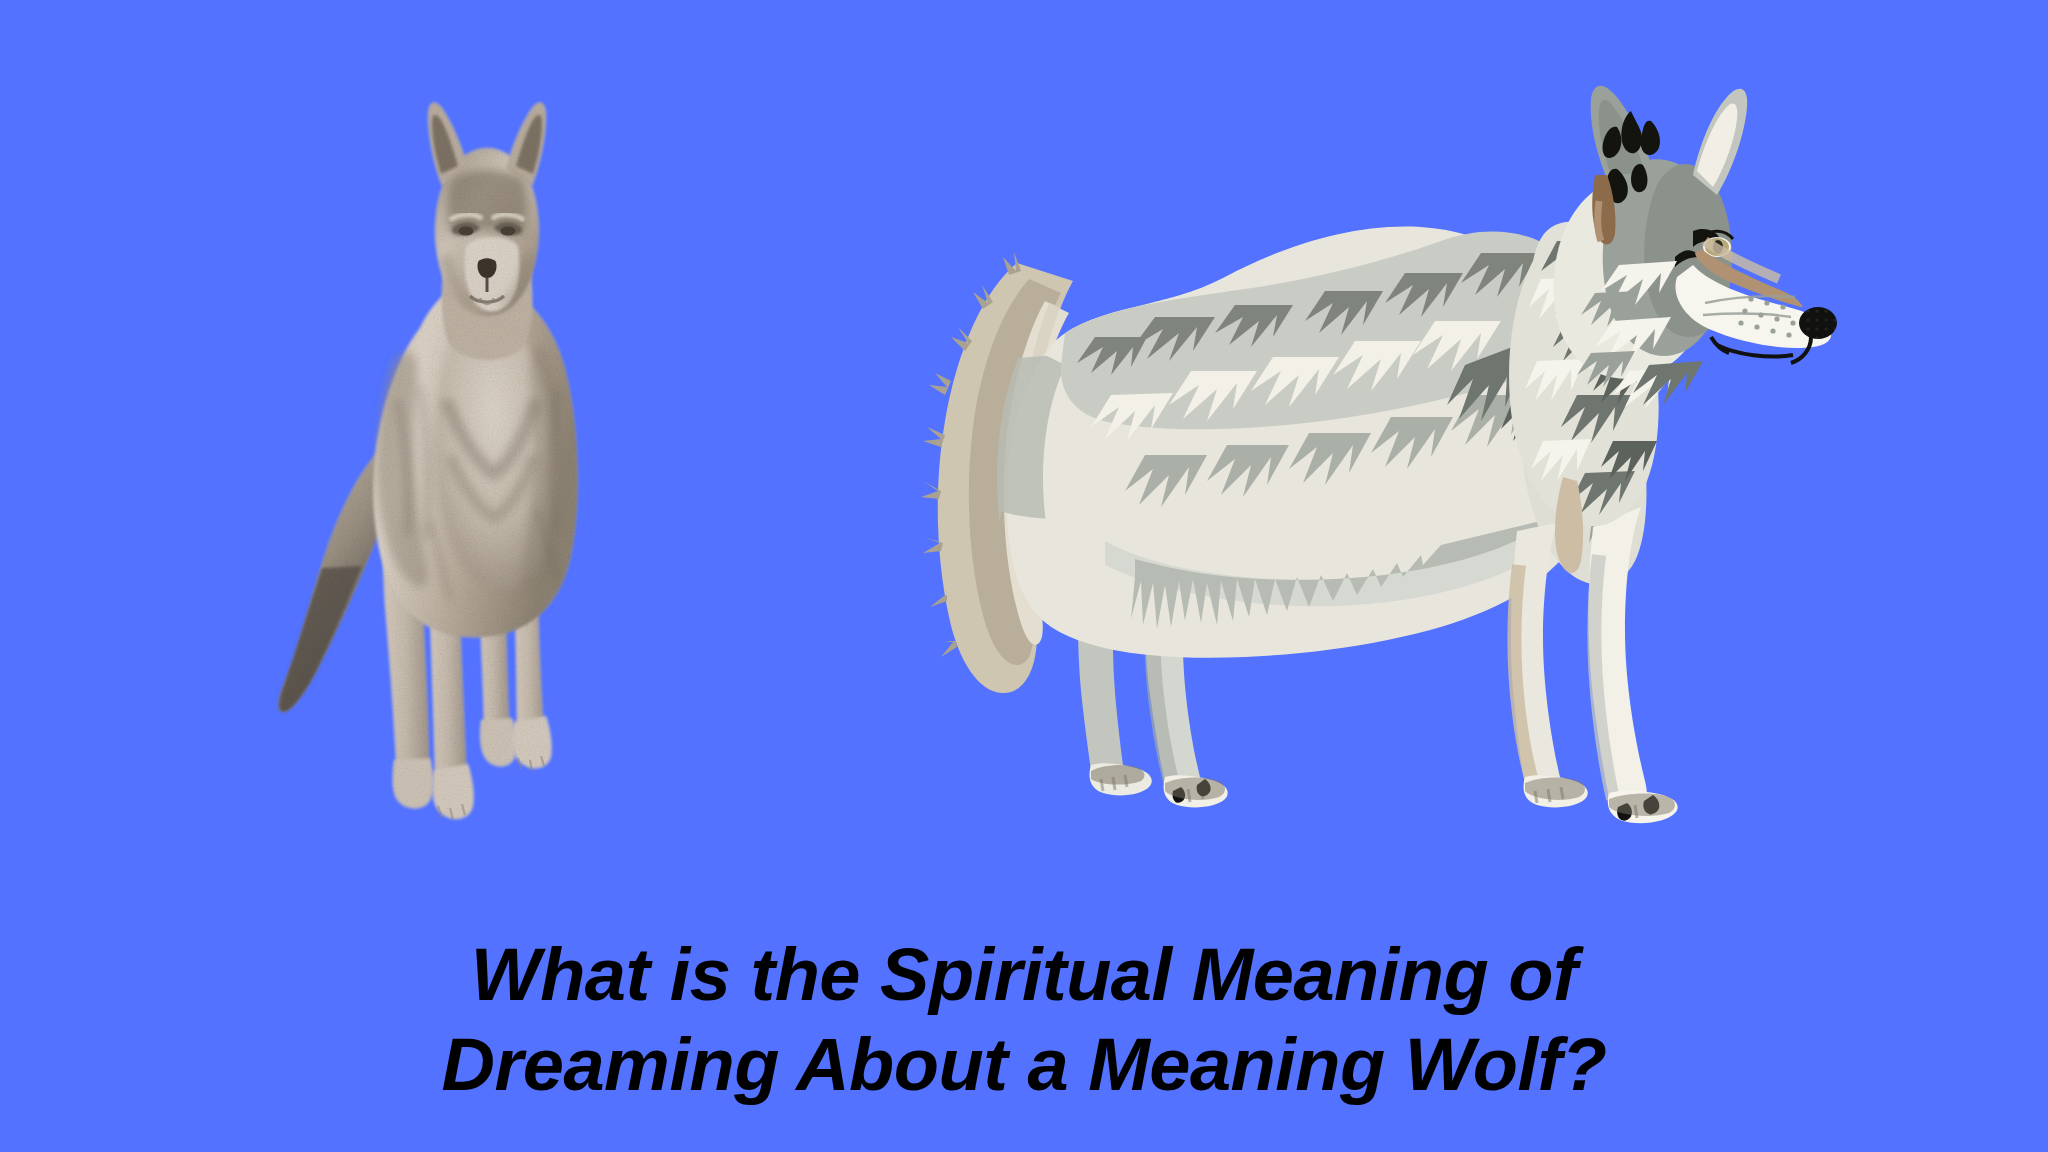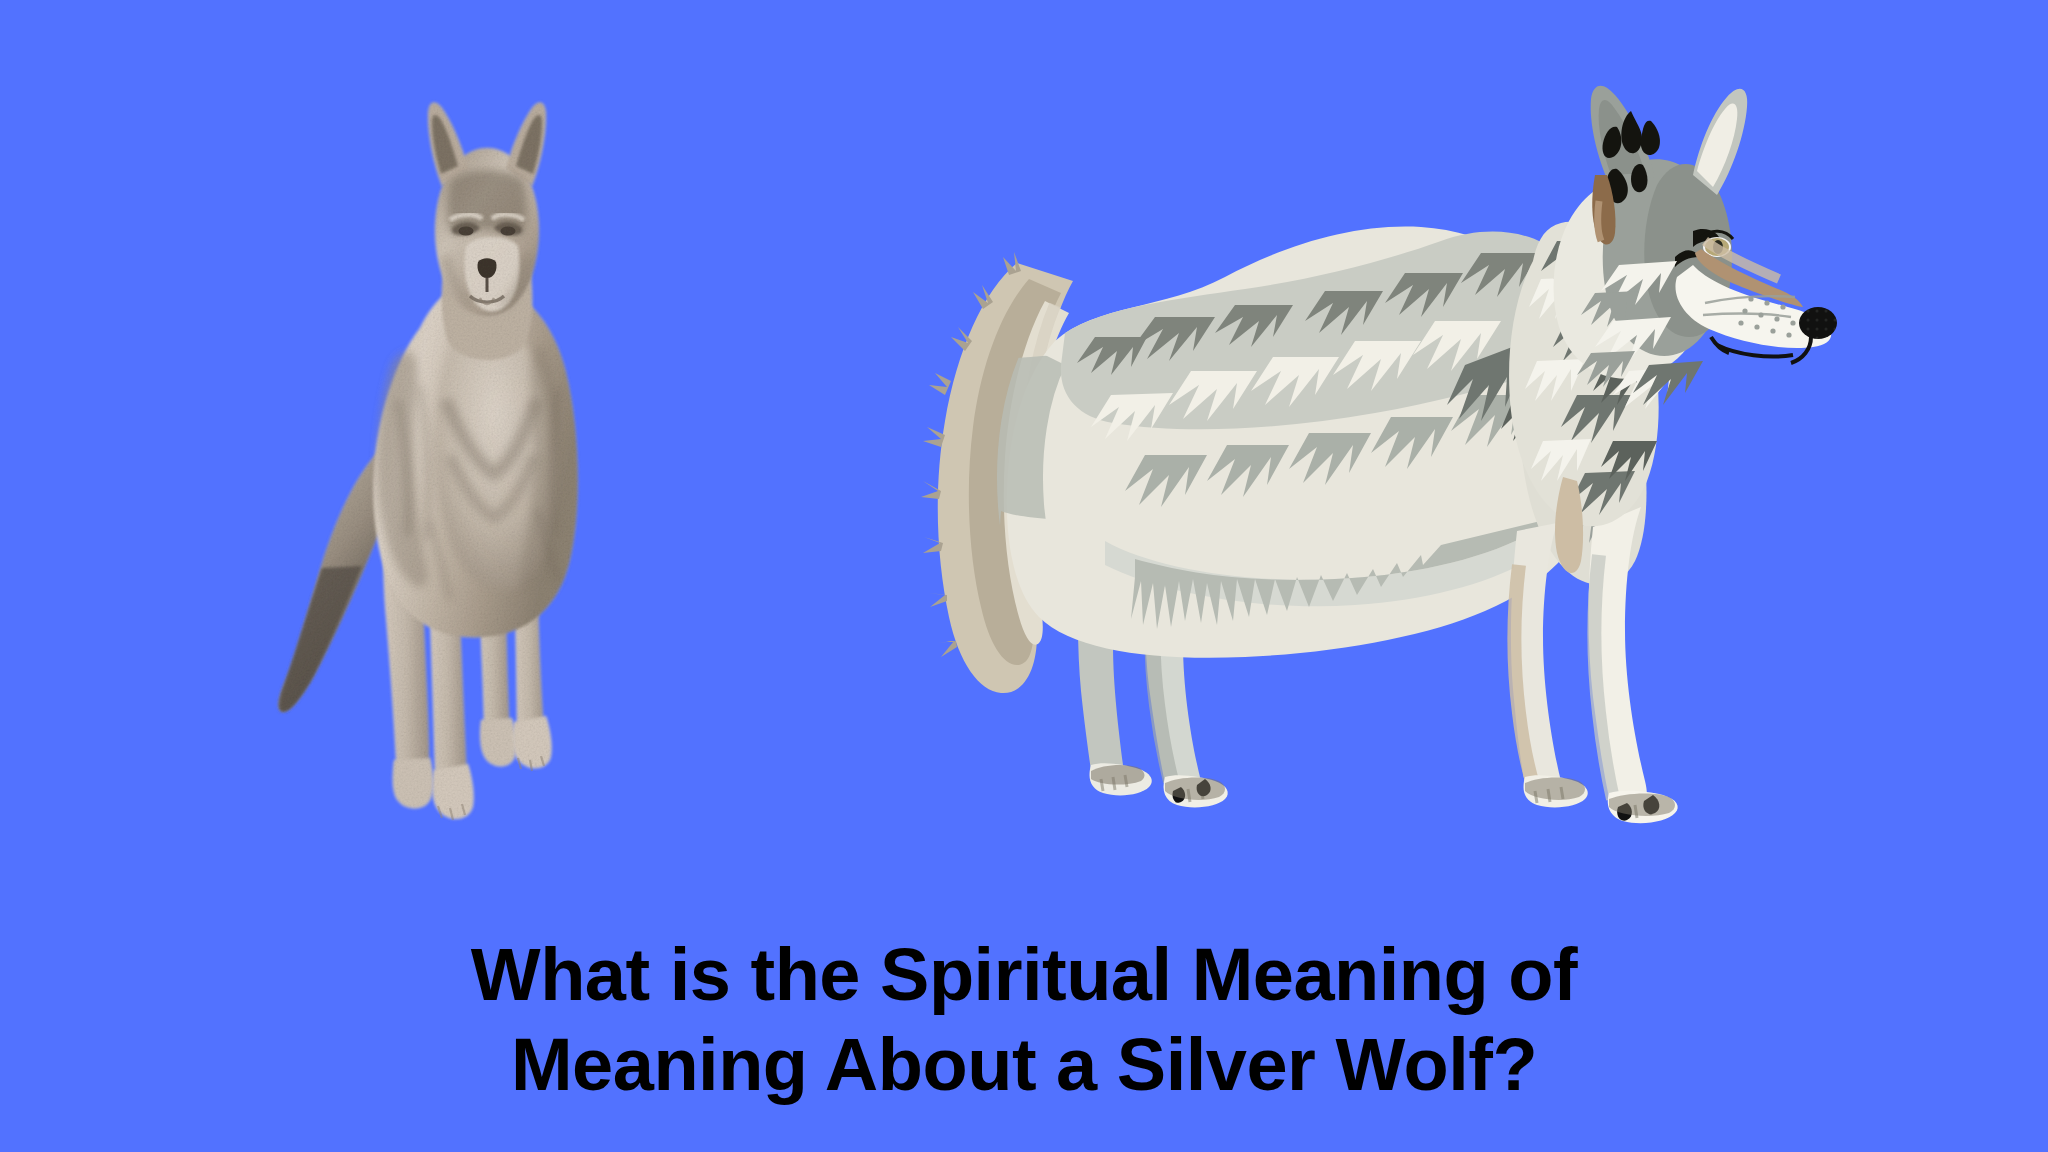--- a/index.html
+++ b/index.html
@@ -7,20 +7,21 @@
     padding: 0;
     background: #4f70fe;
   }
   #page {
     position: relative;
     width: 2048px;
     height: 1152px;
     background: #5272ff;
     overflow: hidden;
     font-family: "Liberation Sans", sans-serif;
+    font-style: italic;
   }
   .wolf-layer {
     position: absolute;
     top: 0;
     left: 0;
     width: 2048px;
     height: 1152px;
     pointer-events: none;
   }
   #wolf-watercolor {
@@ -480,16 +481,16 @@
       </g>
 
       <g fill="#6f7670">
         <path d="M744 300 l-16 28 l24 -18 l-14 30 l28 -26 l-8 26 l24 -32 l-2 20 l18 -32 z"></path>
       </g>
     </g>
   </svg>
 
   <h1 id="headline" style="color: rgb(0, 0, 0);">
     <span class="line">What is the Spiritual Meaning of</span>
-    <span class="line">Meaning About a Silver Wolf?</span>
+    <span class="line">Dreaming About a Meaning Wolf?</span>
   </h1>
 
 </div>
 
 </body></html>

